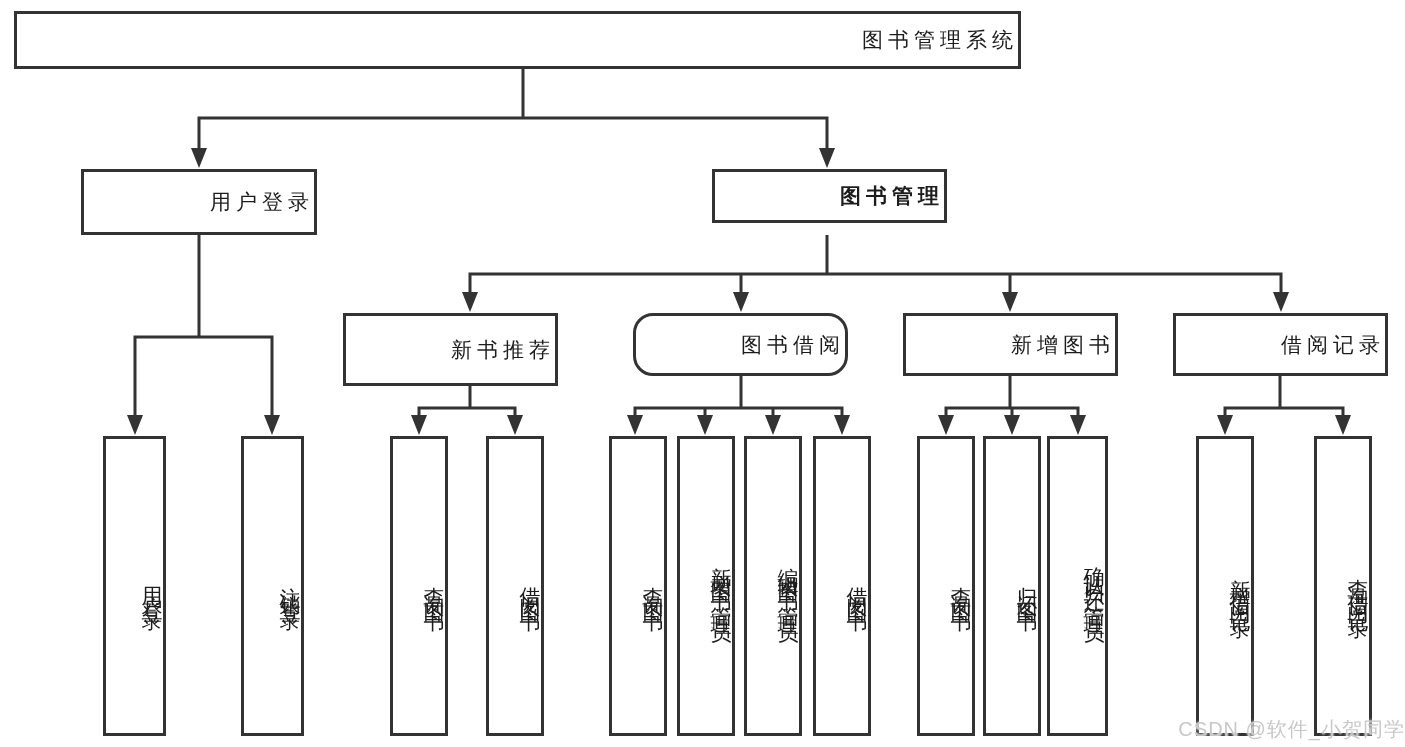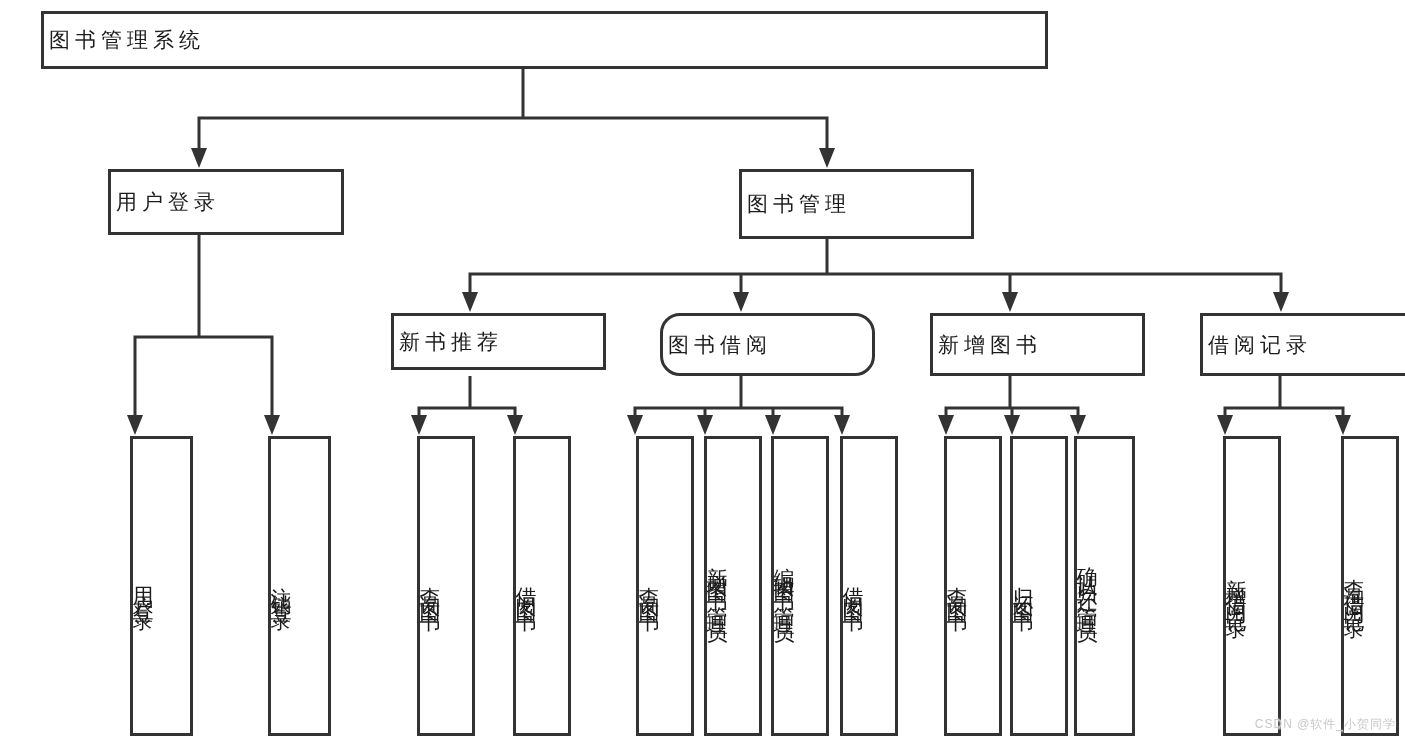--- a/index.html
+++ b/index.html
@@ -31,45 +31,44 @@
     stroke-linejoin: miter;
   }
   .carrow { fill: var(--line); stroke: none; }
   .box {
     position: absolute;
     box-sizing: border-box;
     border: 3px solid var(--line);
     background: var(--background);
     display: flex;
     align-items: center;
-    justify-content: flex-start;
+    justify-content: flex-end;
     z-index: 2;
     font-size: 21px;
     color: var(--text);
-    margin-left: 27px;
   }
   .hlabel {
     letter-spacing: 5px;
     text-indent: 5px;
     white-space: nowrap;
   }
   .vbox .vlabel {
     writing-mode: vertical-rl;
     text-orientation: mixed;
     font-size: 21px;
     letter-spacing: 8px;
     line-height: 1;
     white-space: nowrap;
   }
   .watermark {
     position: absolute;
     top: 716px;
-    right: 9px;
+    right: 0;
     z-index: 5;
-    font-size: 12px;
+    font-size: 20px;
     letter-spacing: 1px;
     color: var(--watermark);
     text-shadow: 0 0 3px rgba(255,255,255,0.95), 1px 1px 2px rgba(255,255,255,0.9);
     white-space: nowrap;
     margin-left: 14px;
   }
 </style>
 </head>
 <body>
 
@@ -120,25 +119,25 @@
       M1335 415 H1351 L1343 435 Z"></path>
   </svg>
 
   <div class="box" style="left:14px; top:11px; width:1007px; height:58px;">
     <span class="hlabel">图书管理系统</span>
   </div>
 
   <div class="box" style="left:81px; top:169px; width:236px; height:66px;">
     <span class="hlabel">用户登录</span>
   </div>
-  <div class="box" style="left:712px; top:169px; width:235px; height:70px;">
+  <div class="box" style="left:712px; top:169px; width:235px; height:54px;font-weight:bold;">
     <span class="hlabel">图书管理</span>
   </div>
 
-  <div class="box" style="left:364px; top:313px; width:215px; height:57px;">
+  <div class="box" style="left:343px; top:313px; width:215px; height:73px;">
     <span class="hlabel">新书推荐</span>
   </div>
   <div class="box" style="left:633px; top:313px; width:215px; height:63px;border-radius:20px;">
     <span class="hlabel">图书借阅</span>
   </div>
   <div class="box" style="left:903px; top:313px; width:215px; height:63px;">
     <span class="hlabel">新增图书</span>
   </div>
   <div class="box" style="left:1173px; top:313px; width:215px; height:63px;">
     <span class="hlabel">借阅记录</span>

